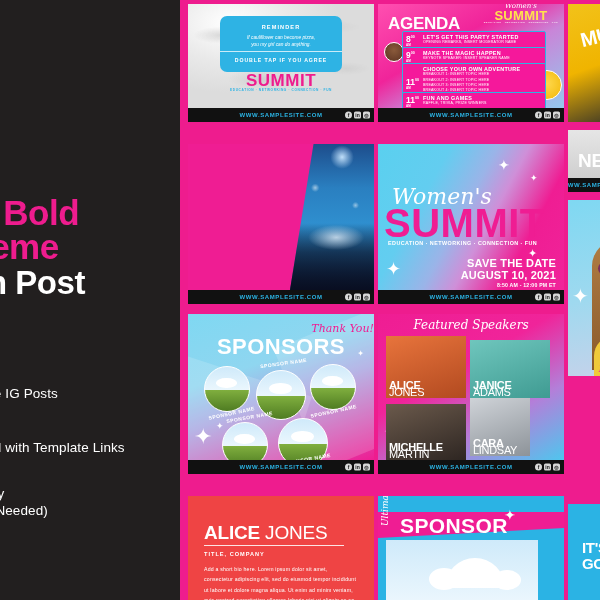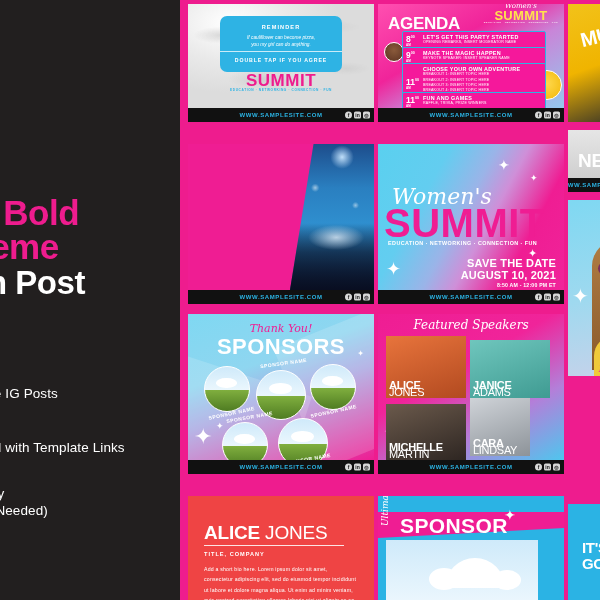--- a/index.html
+++ b/index.html
@@ -111,21 +111,21 @@
               color:#fff; letter-spacing:0.45px; }
   .hero-std { position:absolute; right:8px; top:113px; text-align:right; color:#fff; }
   .hero-std .a { font-size:11px; font-weight:bold; letter-spacing:0.2px; }
   .hero-std .b { font-size:11px; font-weight:bold; letter-spacing:0.2px; }
   .hero-std .c { font-size:5.2px; font-weight:bold; letter-spacing:0.2px; margin-top:1px; }
 
   
   #c5 { left:8px; top:314px; width:186px; height:160px; }
   #c5 .art { background:linear-gradient(160deg,#7fd8f2 0%,#8fd6f0 35%,#a9a8e2 55%,#ef1d93 100%); }
   .sp-shape { position:absolute; background:rgba(255,255,255,.16); }
-  .sp-thank { position:absolute; left:0; right:0; top:8px; text-align:center;
+  .sp-thank { position:absolute; left:0; right:0; top:8px; text-align:right;
               font-size:11px; color:#ef1d93; font-style:italic; font-family:"DejaVu Serif", serif; }
   .sp-title { position:absolute; left:0; right:0; top:20px; text-align:center;
               font-size:22px; font-weight:bold; color:#fff; letter-spacing:0.4px; }
   .sbub { position:absolute; border-radius:50%; border:1.6px solid #fff; overflow:hidden;
           background:linear-gradient(180deg,#cfeafa 0%,#eaf6fd 52%,#7fae3e 53%,#4f7c22 100%); }
   .sbub:after{ content:""; position:absolute; left:26%; top:26%; width:46%; height:22%;
           background:#fff; border-radius:50%; }
   .slab { position:absolute; color:#fff; font-size:5px; font-weight:bold; letter-spacing:0.5px;
           white-space:nowrap; }
 

